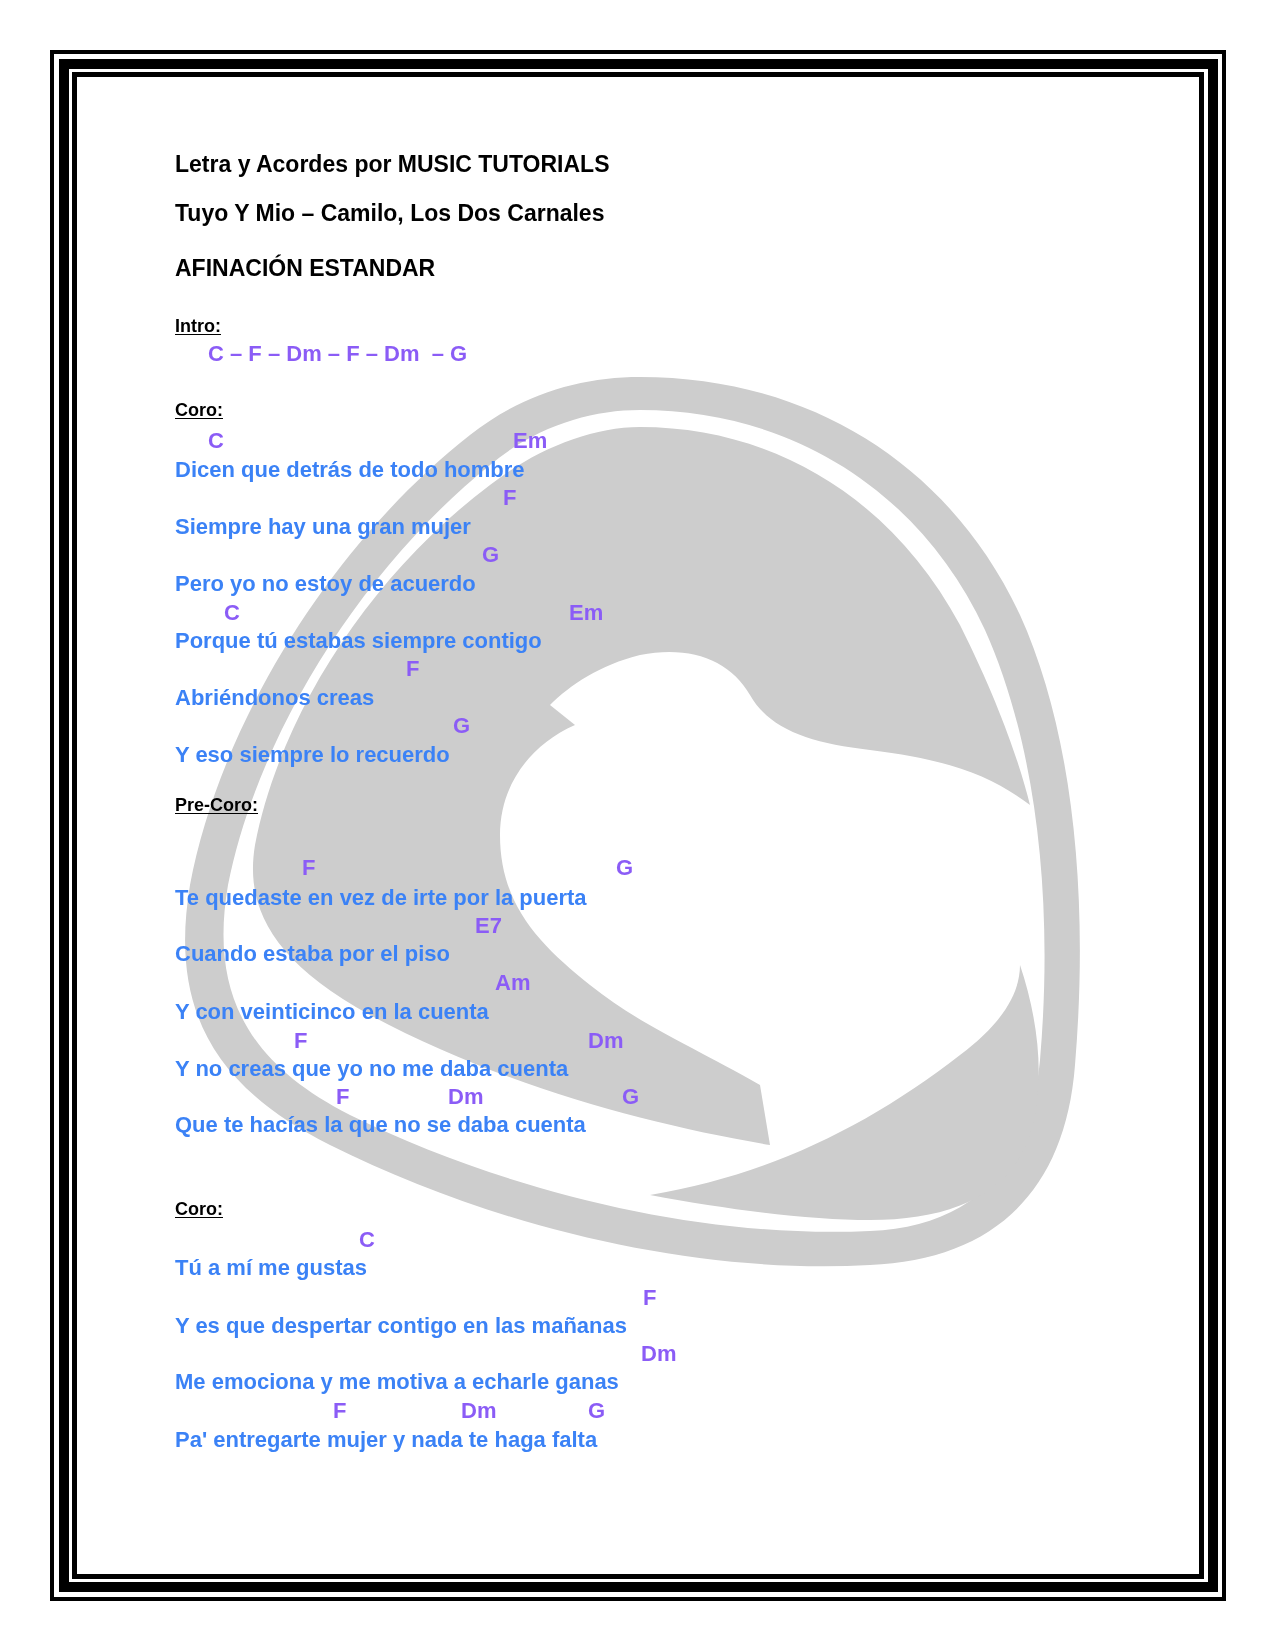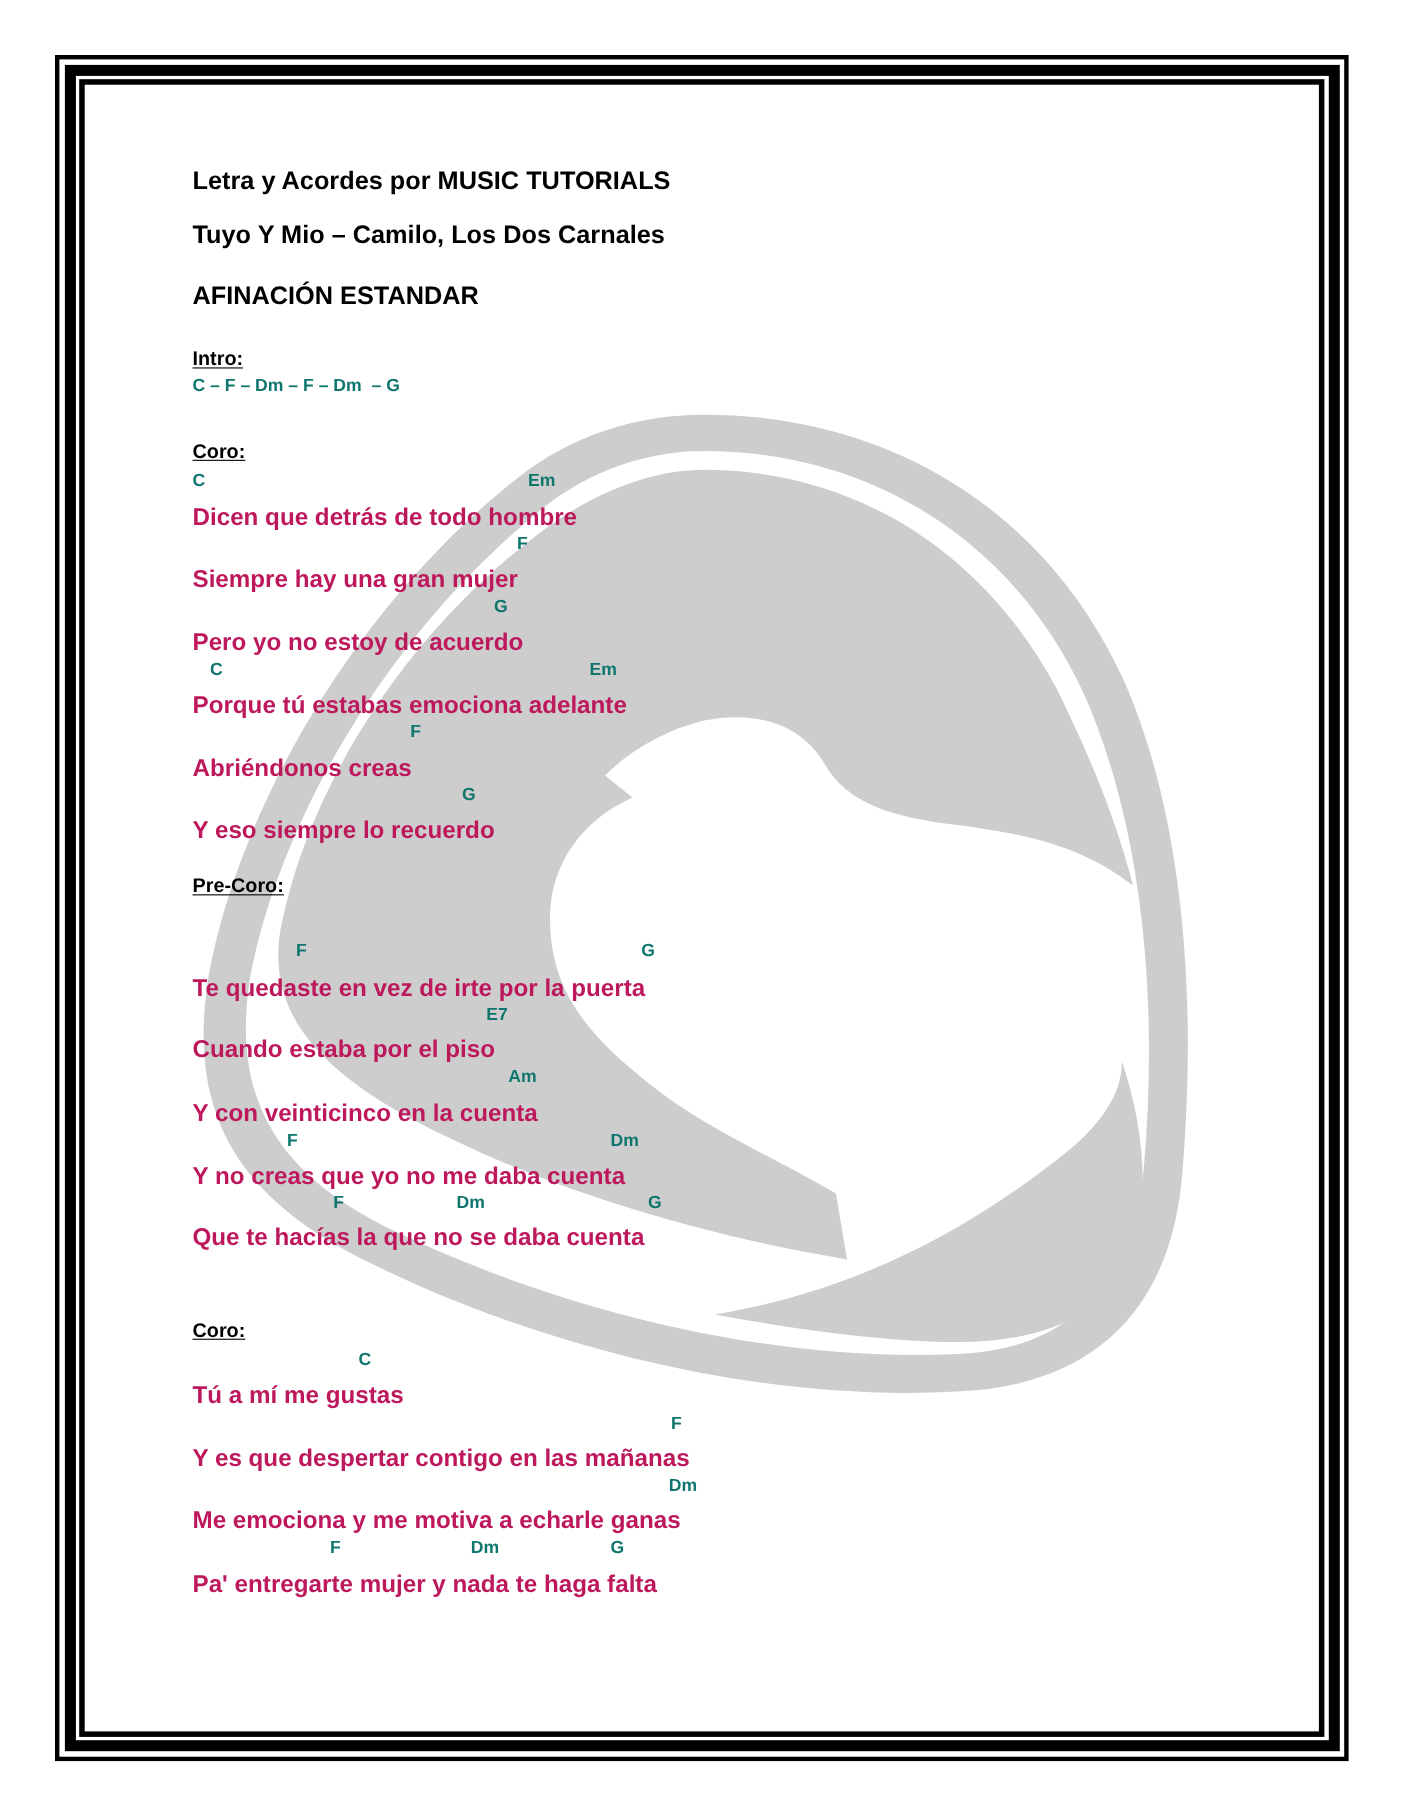--- a/index.html
+++ b/index.html
@@ -5,22 +5,22 @@
   html, body { margin:0; padding:0; background:#ffffff; }
   body { width:1275px; height:1650px; position:relative; overflow:hidden; font-family:"Liberation Sans", sans-serif; }
   .frame { position:absolute; box-sizing:border-box; border-style:solid; border-color:#000; }
   .f-outer { left:50px; top:50px; width:1176px; height:1551px; border-width:4px; }
   .f-thick { left:59px; top:59px; width:1159px; height:1533px; border-width:10px; }
   .f-inner { left:72px; top:72px; width:1132px; height:1507px; border-width:5px; }
   .watermark { position:absolute; left:170px; top:365px; width:920px; height:920px; }
   .line { position:absolute; left:175px; white-space:pre; font-weight:bold; line-height:1; }
   .title { font-size:23px; color:#000; }
   .label { font-size:18px; color:#000; text-decoration:underline; text-underline-offset:2px; }
-  .lyric { font-size:22px; color:#be185d; }
-  .chord { position:absolute; font-size:16px; font-weight:bold; color:#0f766e; white-space:pre; line-height:1; }
+  .lyric { font-size:22px; color:#3b82f6; }
+  .chord { position:absolute; font-size:22px; font-weight:bold; color:#8b5cf6; white-space:pre; line-height:1;margin-left:33px; }
 </style>
 </head>
 <body>
 
 <div class="frame f-outer"></div>
 <div class="frame f-thick"></div>
 <div class="frame f-inner"></div>
 
 <svg class="watermark" viewBox="0 0 920 920" xmlns="http://www.w3.org/2000/svg">
   <g fill="#CDCDCD">
@@ -83,21 +83,21 @@
 <div class="line lyric" style="top:459px">Dicen que detrás de todo hombre</div>
 
 <div class="chord" style="left:470px;top:487px">F</div>
 <div class="line lyric" style="top:516px">Siempre hay una gran mujer</div>
 
 <div class="chord" style="left:449px;top:544px">G</div>
 <div class="line lyric" style="top:573px">Pero yo no estoy de acuerdo</div>
 
 <div class="chord" style="left:191px;top:602px">C</div>
 <div class="chord" style="left:536px;top:602px">Em</div>
-<div class="line lyric" style="top:630px">Porque tú estabas emociona adelante</div>
+<div class="line lyric" style="top:630px">Porque tú estabas siempre contigo</div>
 
 <div class="chord" style="left:373px;top:658px">F</div>
 <div class="line lyric" style="top:687px">Abriéndonos creas</div>
 
 <div class="chord" style="left:420px;top:715px">G</div>
 <div class="line lyric" style="top:744px">Y eso siempre lo recuerdo</div>
 
 <div class="line label" style="top:796px">Pre-Coro:</div>
 <div class="chord" style="left:269px;top:857px">F</div>
 <div class="chord" style="left:583px;top:857px">G</div>

